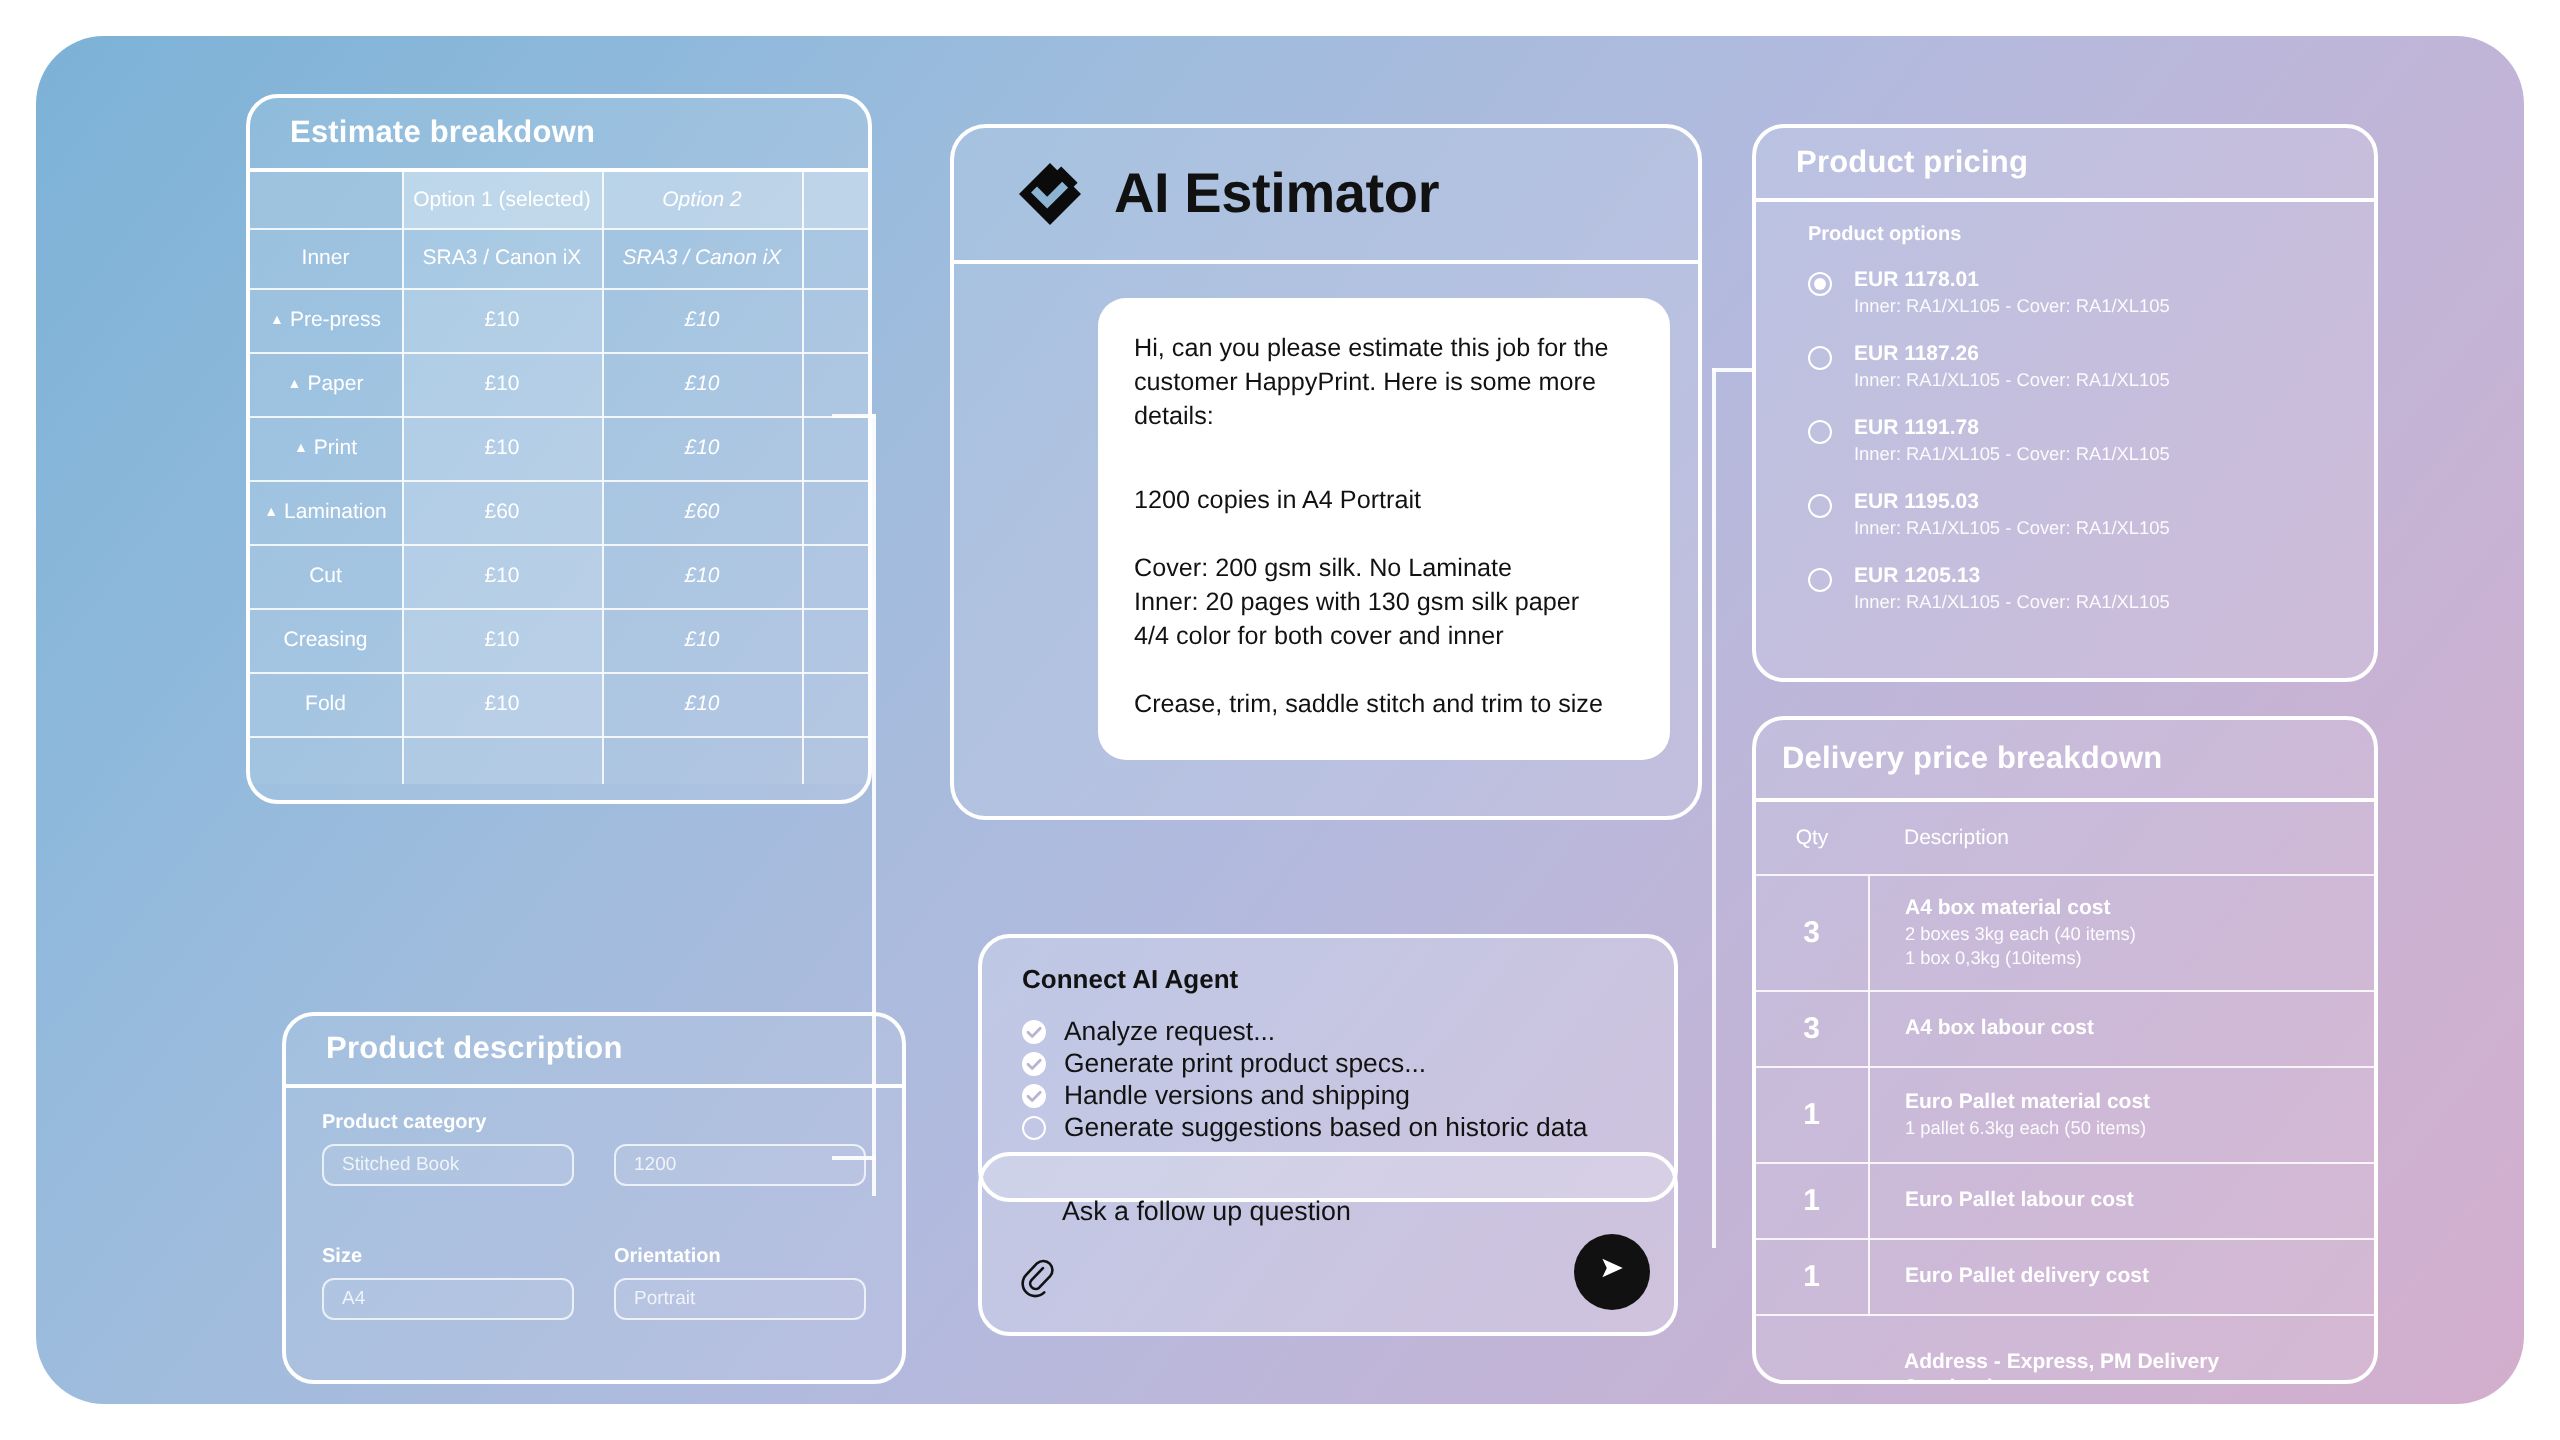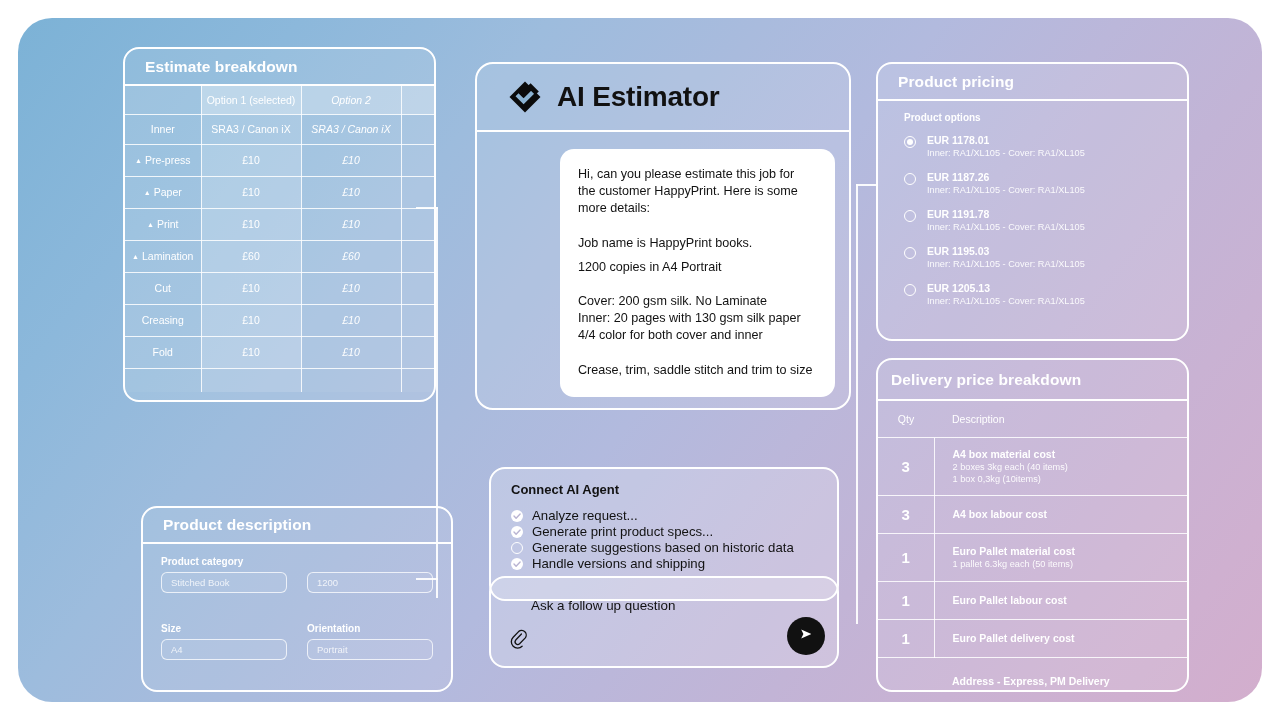--- a/index.html
+++ b/index.html
@@ -191,21 +191,21 @@
     padding-left: 31px;
     box-sizing: border-box;
   }
   #ai-title {
     color: #111111;
     font-size: 28px;
     font-weight: bold;
     margin-left: 15px;
     letter-spacing: -0.2px;
   }
-  #ai-body { padding: 17px 0 0 15px; }
+  #ai-body { padding: 17px 0 0 4px; }
   .bubble {
     margin: 0 14px 0 68px;
     background: #ffffff;
     border-radius: 14px;
     padding: 17px 20px 18px 18px;
     color: #121212;
     font-size: 12.6px;
     line-height: 17.2px;
   }
   .bubble p { margin: 0; }
@@ -478,21 +478,20 @@
             <path d="M10.5 16.2 L15.6 21.3 L26.2 10.7" stroke="#8cb3d2" stroke-width="4.2" fill="none" stroke-linecap="square"></path>
             <path d="M22.6 3.2 L30.8 11.4 L27.2 15 L19 6.8 Z" fill="#0b0b0b"></path>
           </svg>
         </span>
         <span id="ai-title">AI Estimator</span>
       </div>
       <div id="ai-body">
         <div class="bubble">
           <p>Hi, can you please estimate this job for the customer HappyPrint. Here is some more details:</p>
           <div class="gap"></div>
-          <p>Job name is HappyPrint books.</p>
           <div style="height:7px"></div>
           <p>1200 copies in A4 Portrait</p>
           <div class="gap"></div>
           <p>Cover: 200 gsm silk. No Laminate</p>
           <p>Inner: 20 pages with 130 gsm silk paper</p>
           <p>4/4 color for both cover and inner</p>
           <div class="gap"></div>
           <p>Crease, trim, saddle stitch and trim to size</p>
         </div>
       </div>
@@ -511,30 +510,30 @@
           </div>
           <div class="agent-item">
             <span class="chk done">
               <svg width="12" height="12" viewBox="0 0 12 12">
                 <path d="M3 6.1 L5.1 8.2 L9.1 4.1" stroke="#b9b4d2" stroke-width="1.4" fill="none" stroke-linecap="round" stroke-linejoin="round"></path>
               </svg>
             </span>
             <span>Generate print product specs...</span>
           </div>
           <div class="agent-item">
-            <span class="chk todo"></span>
-            <span>Generate suggestions based on historic data</span>
-          </div>
-          <div class="agent-item">
             <span class="chk done">
               <svg width="12" height="12" viewBox="0 0 12 12">
                 <path d="M3 6.1 L5.1 8.2 L9.1 4.1" stroke="#b9b4d2" stroke-width="1.4" fill="none" stroke-linecap="round" stroke-linejoin="round"></path>
               </svg>
             </span>
             <span>Handle versions and shipping</span>
+          </div>
+          <div class="agent-item">
+            <span class="chk todo"></span>
+            <span>Generate suggestions based on historic data</span>
           </div>
         </div>
     </div>
 
     <div class="panel" id="followup-panel">
       <div id="followup-text">Ask a follow up question</div>
       <span id="attach-icon">
         <svg width="20" height="24" viewBox="0 0 20 24">
           <path d="M14.2 6.4 L7.2 13.7 a3.3 3.3 0 0 0 4.7 4.6 L18.6 11.3
                    a5.6 5.6 0 0 0 -7.9 -7.9 L4.1 10.3

